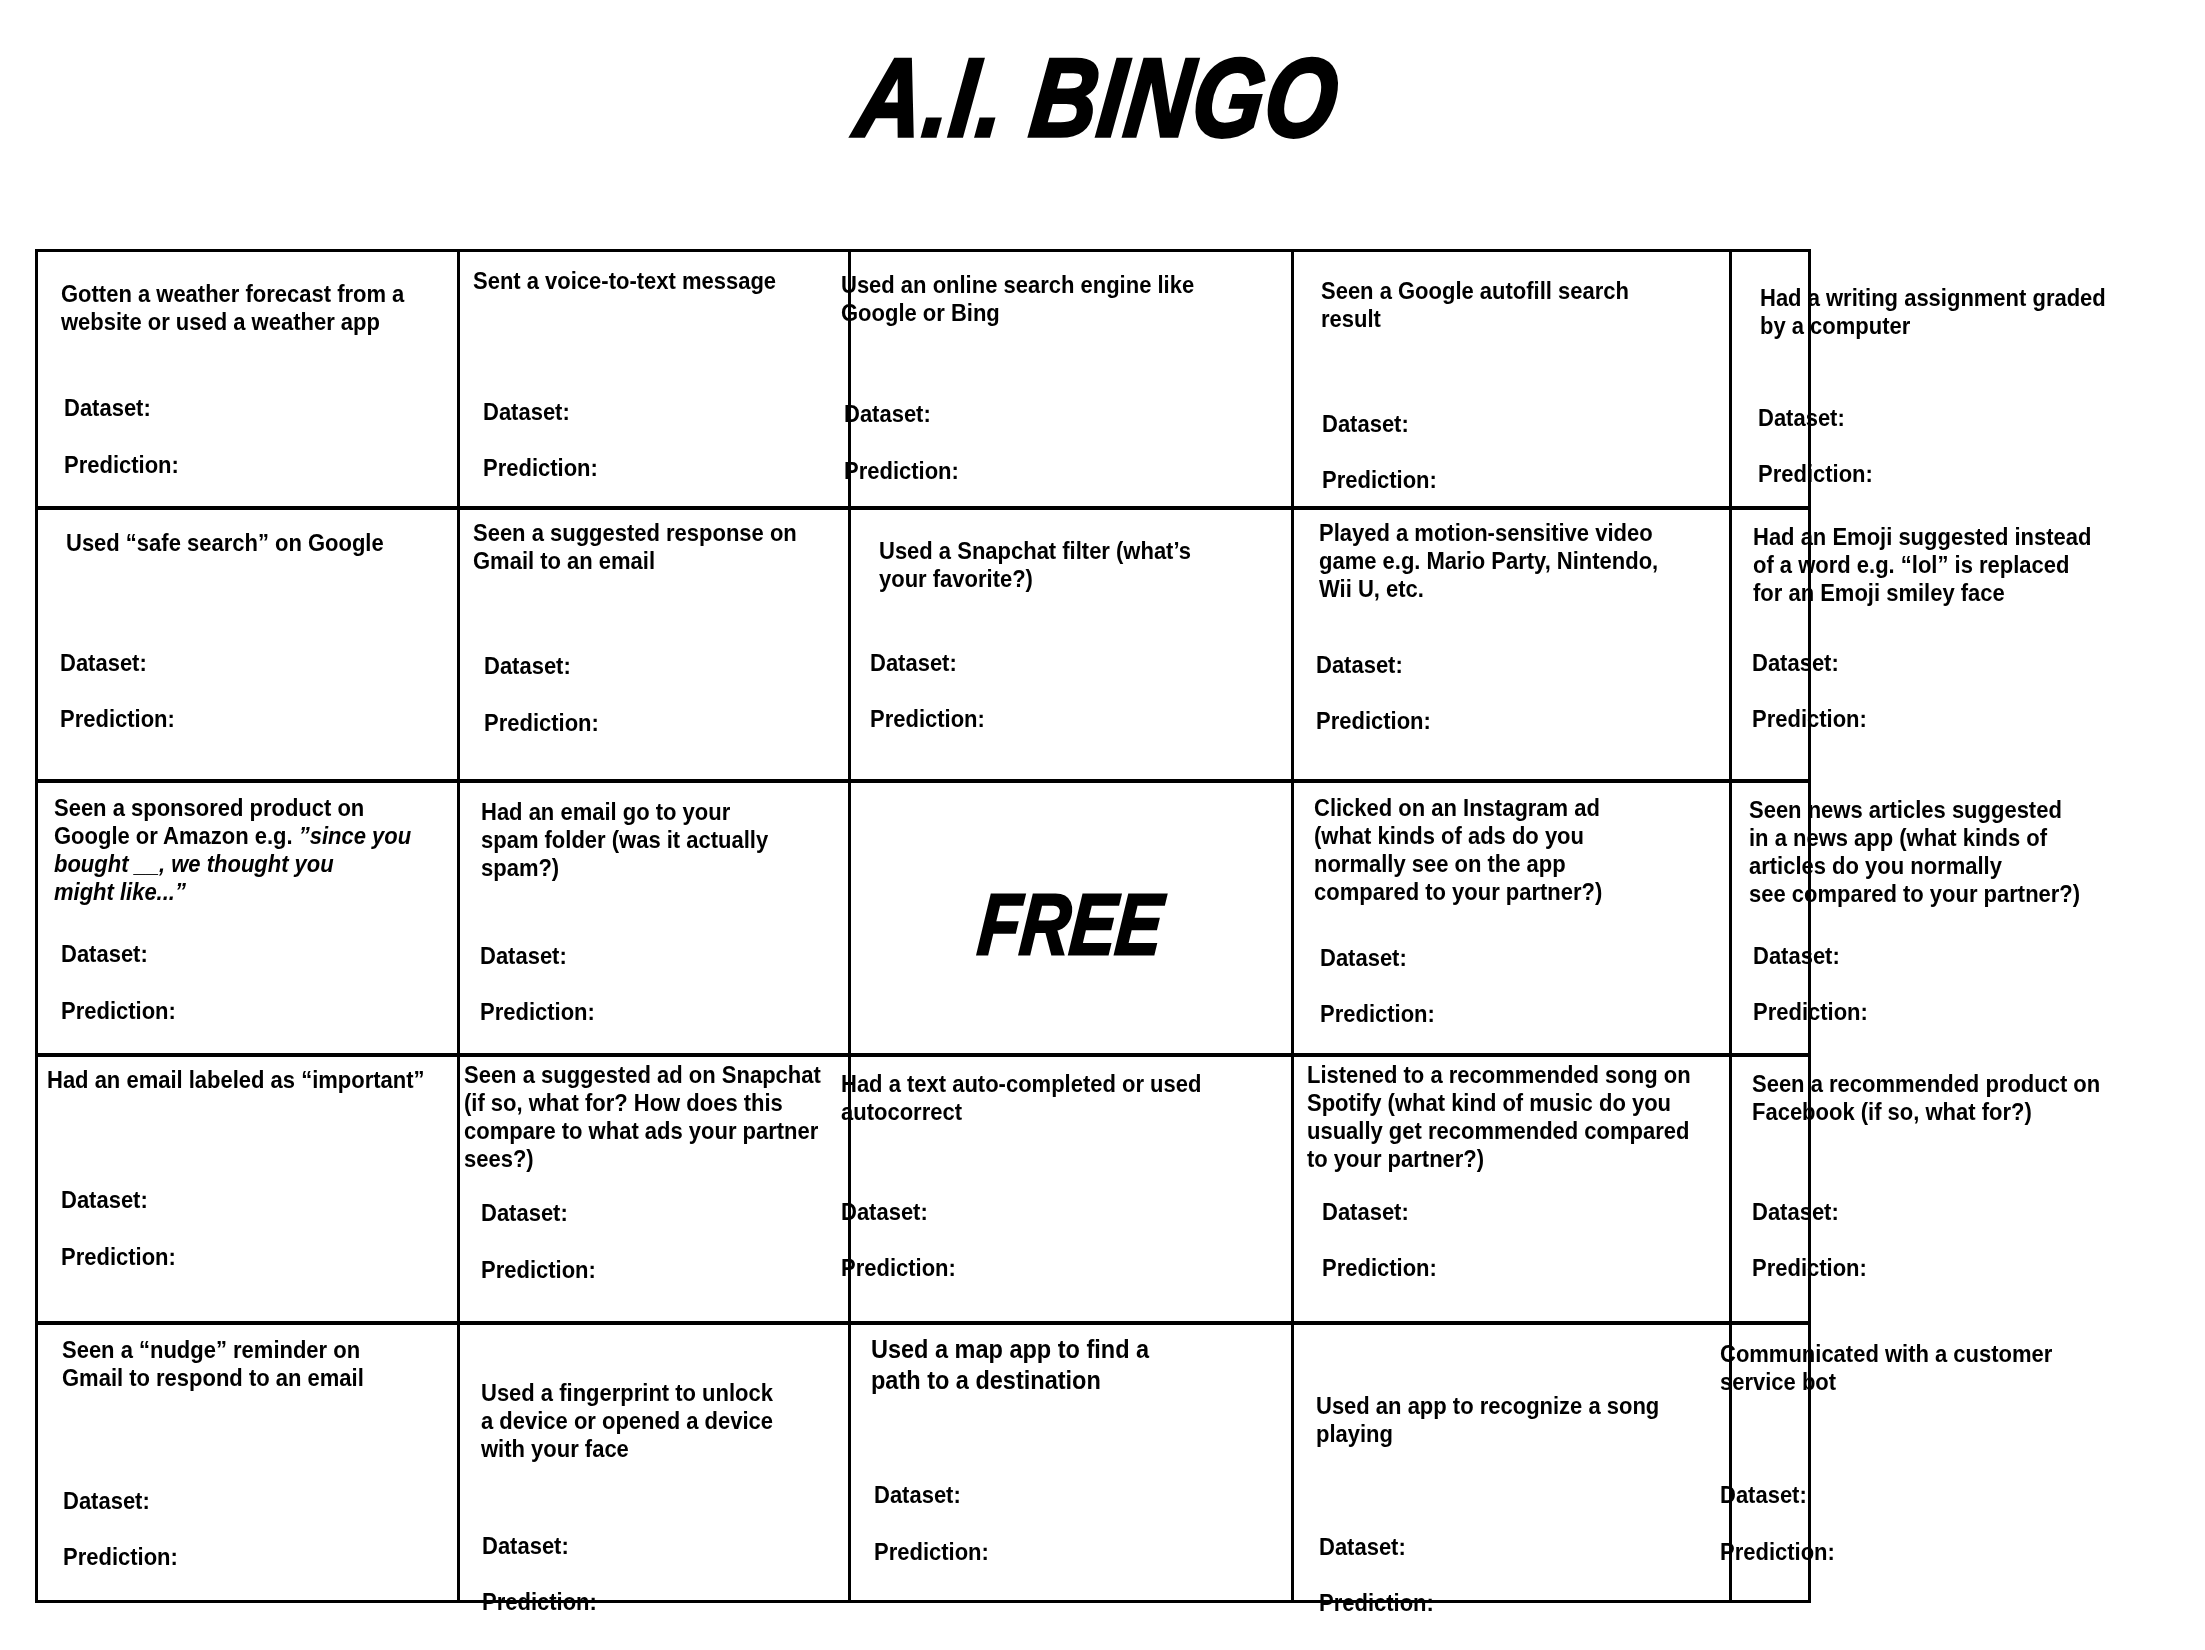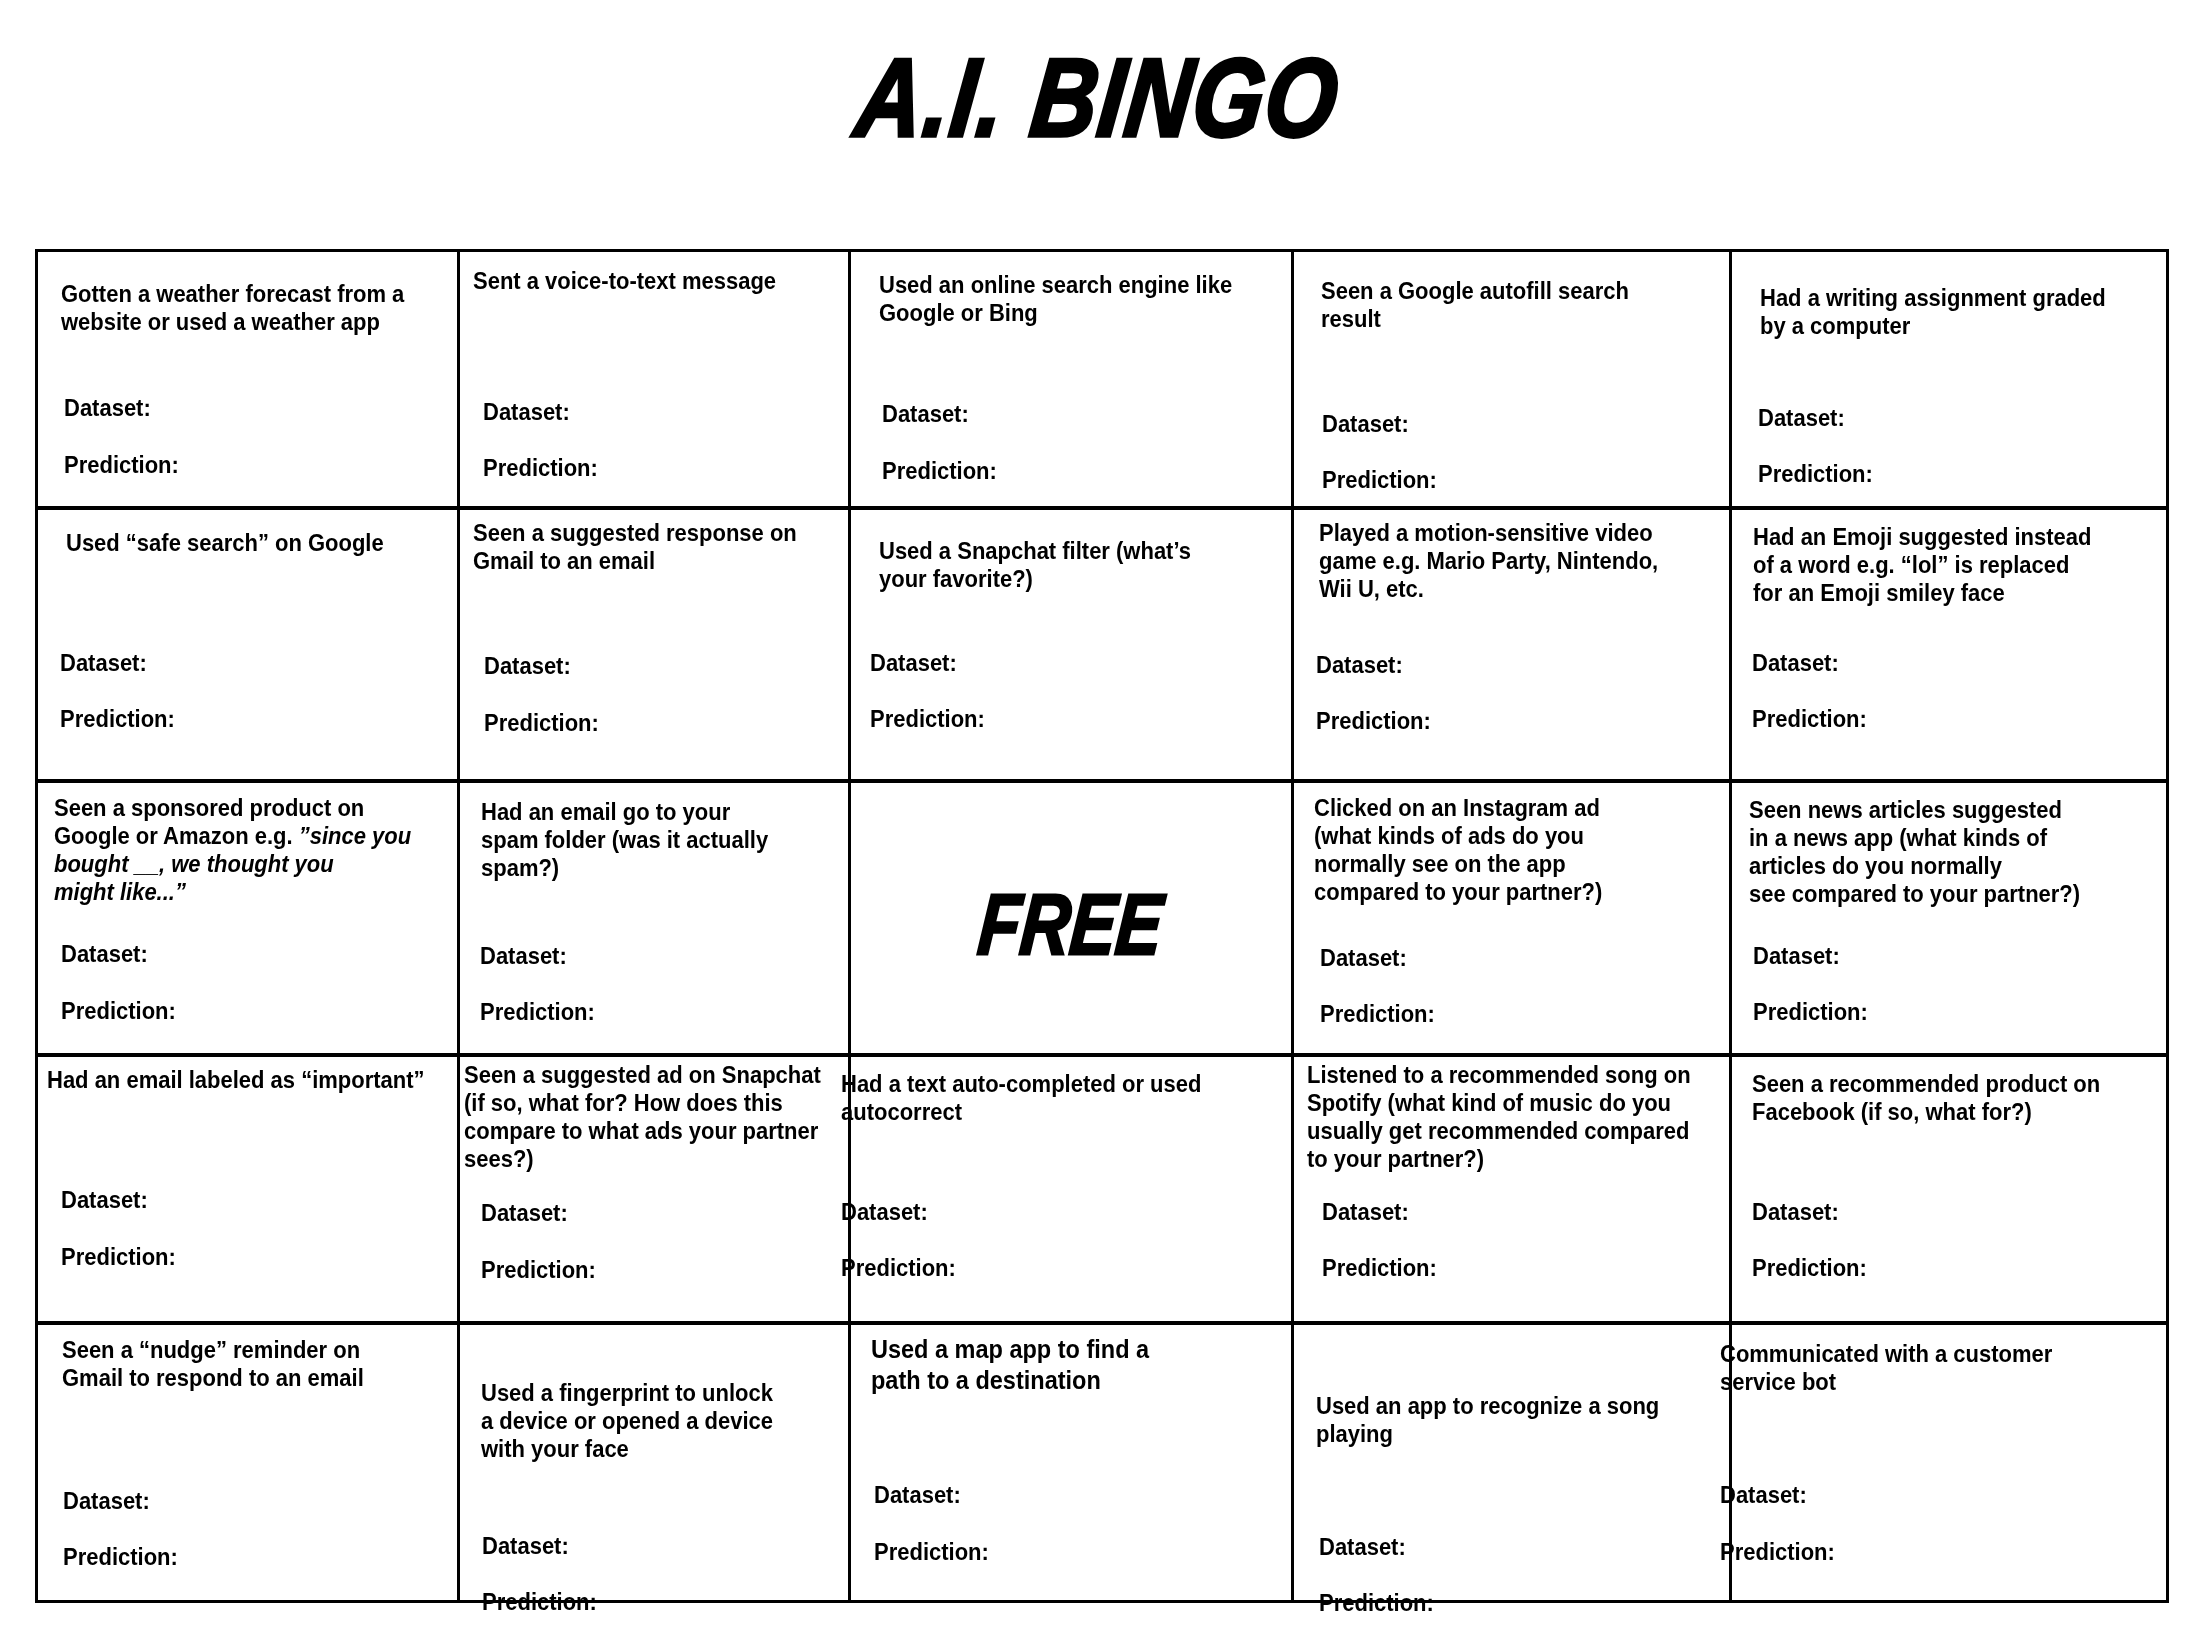--- a/index.html
+++ b/index.html
@@ -28,21 +28,21 @@
     letter-spacing: 1.9px;
     line-height: 122px;
     transform: scaleX(0.82) skewX(-8deg);
     transform-origin: 1077px 50%;
     -webkit-text-stroke: 3.7px #000;
   }
   .bingo-grid {
     position: absolute;
     left: 35px;
     top: 249px;
-    width: 2134px;
+    width: 1776px;
     height: 1354px;
     border: 3.7px solid #000;
     box-sizing: border-box;
   }
   .cell {
     position: absolute;
     box-sizing: border-box;
   }
   .v-line {
     position: absolute;
@@ -111,21 +111,21 @@
     <div class="prompt" style="left:23.4px;top:28px">Gotten a weather forecast from a
 website or used a weather app</div>
     <div class="field-label" style="left:26px;top:142px">Dataset:</div>
     <div class="field-label" style="left:26px;top:199px">Prediction:</div>
   </div>
   <div class="cell" style="left:422px;top:0;width:389px;height:254px">
     <div class="prompt" style="left:13px;top:15px">Sent a voice-to-text message</div>
     <div class="field-label" style="left:23.4px;top:146px">Dataset:</div>
     <div class="field-label" style="left:23.4px;top:202px">Prediction:</div>
   </div>
-  <div class="cell" style="left:820px;top:0;width:439px;height:254px">
+  <div class="cell" style="left:782px;top:0;width:439px;height:254px">
     <div class="prompt" style="left:20.6px;top:19px">Used an online search engine like
 Google or Bing</div>
     <div class="field-label" style="left:24px;top:148px">Dataset:</div>
     <div class="field-label" style="left:24px;top:205px">Prediction:</div>
   </div>
   <div class="cell" style="left:1255px;top:12px;width:436px;height:254px">
     <div class="prompt" style="left:28px;top:13px">Seen a Google autofill search
 result</div>
     <div class="field-label" style="left:29px;top:146px">Dataset:</div>
     <div class="field-label" style="left:29px;top:202px">Prediction:</div>

